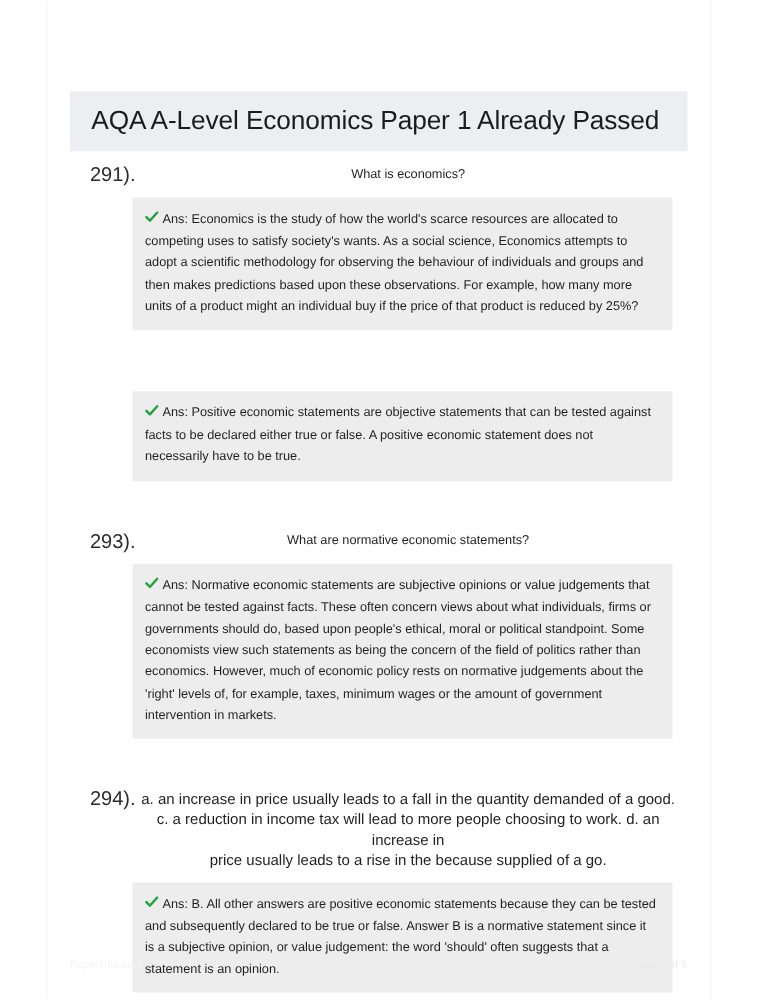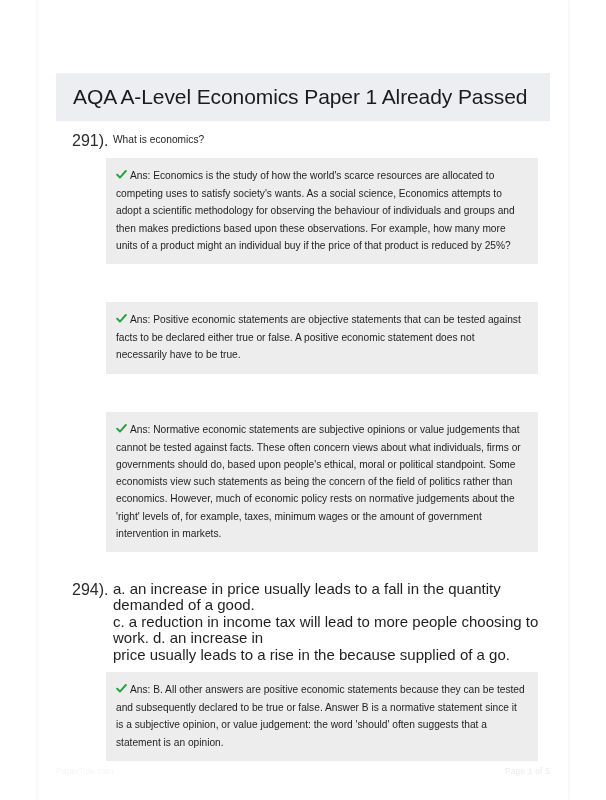--- a/index.html
+++ b/index.html
@@ -65,37 +65,38 @@
     width: 41px;
     flex: 0 0 41px;
     font-size: 16px;
     color: #2b2b2d;
     line-height: 16px;
     padding-top: 1px;
   }
   .qtext-wrap {
     flex: 1 1 auto;
     padding-right: 28px;
+    text-align: center;
   }
   .qtext {
     font-size: 10.2px;
     color: #1f1f21;
     line-height: 16.4px;
   }
   .qoptions {
-    font-size: 15px;
+    font-size: 12px;
     color: #1f1f21;
     line-height: 16.4px;
   }
   .qopt {
     display: block;
   }
 
   .answer-box {
-    margin: 9px 0 5px 68px;
+    margin: 9px 0 16px 68px;
     width: 432px;
     background: #ededee;
     box-sizing: border-box;
     padding: 9px 12px 10px 10px;
   }
   .answer-text {
     font-size: 10.2px;
     color: #1f1f21;
     line-height: 17.2px;
     text-align: left;
@@ -157,20 +158,26 @@
     <div class="qblock">
       <div class="answer-box">
         <div class="answer-text"><span class="check-icon"><svg width="11" height="11" viewBox="0 0 12 12">
                 <path d="M1.2 6.2 L4.3 9.3 L10.7 2.2" stroke="#22a33f" stroke-width="2.1" fill="none" stroke-linecap="round" stroke-linejoin="round"></path>
               </svg></span><span>Ans: Positive economic statements are objective statements that can be tested against facts to be declared either true or false. A positive economic statement does not necessarily have to be true.</span></div>
       </div>
       <div class="gap-after-answer"></div>
     </div>
 
     <div class="qblock">
+      <div class="qrow">
+        <div class="qnum">293).</div>
+        <div class="qtext-wrap">
+          <div class="qtext">What are normative economic statements?</div>
+        </div>
+      </div>
       <div class="answer-box">
         <div class="answer-text"><span class="check-icon"><svg width="11" height="11" viewBox="0 0 12 12">
                 <path d="M1.2 6.2 L4.3 9.3 L10.7 2.2" stroke="#22a33f" stroke-width="2.1" fill="none" stroke-linecap="round" stroke-linejoin="round"></path>
               </svg></span><span>Ans: Normative economic statements are subjective opinions or value judgements that cannot be tested against facts. These often concern views about what individuals, firms or governments should do, based upon people's ethical, moral or political standpoint. Some economists view such statements as being the concern of the field of politics rather than economics. However, much of economic policy rests on normative judgements about the 'right' levels of, for example, taxes, minimum wages or the amount of government intervention in markets.</span></div>
       </div>
       <div class="gap-after-answer"></div>
     </div>
 
     <div class="qblock">
       <div class="qrow">

